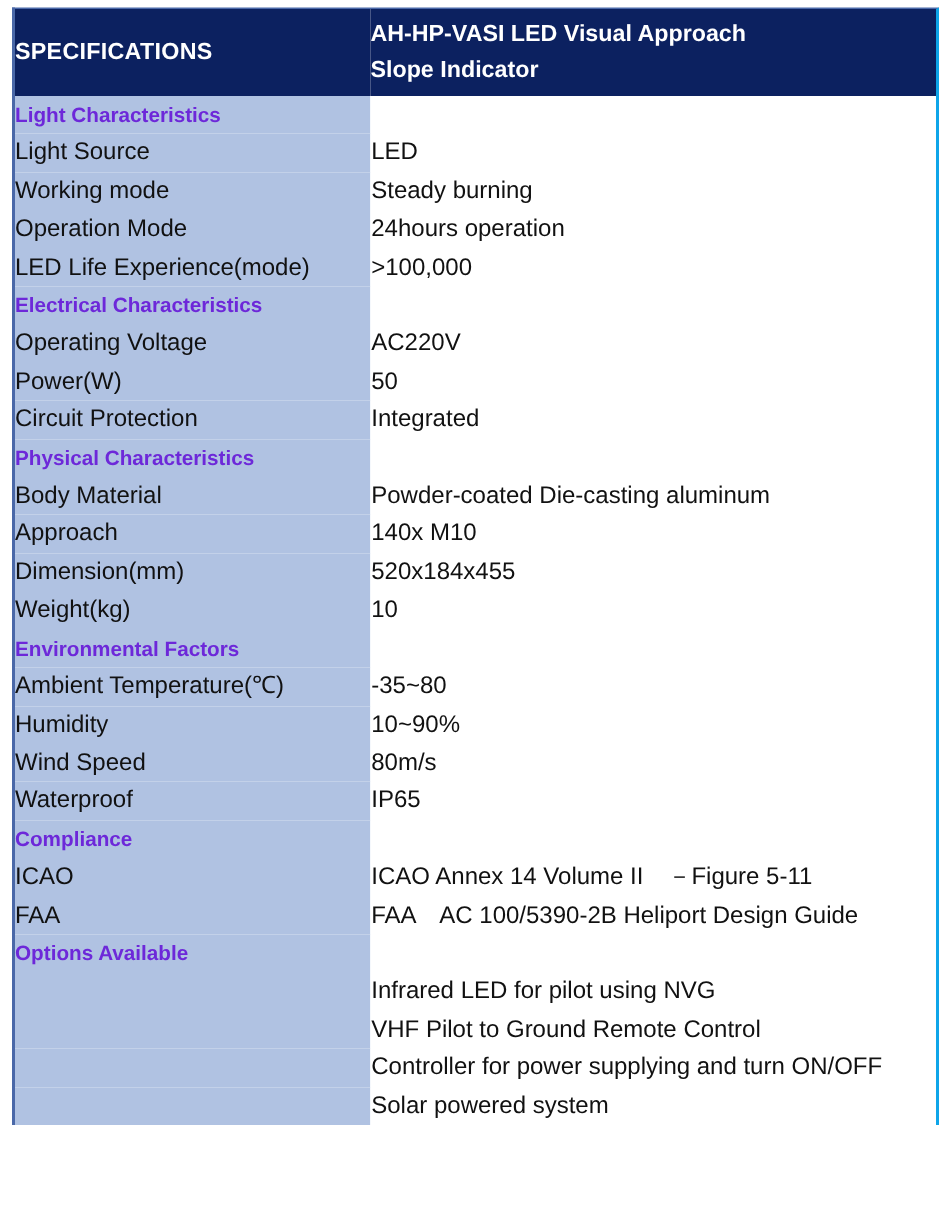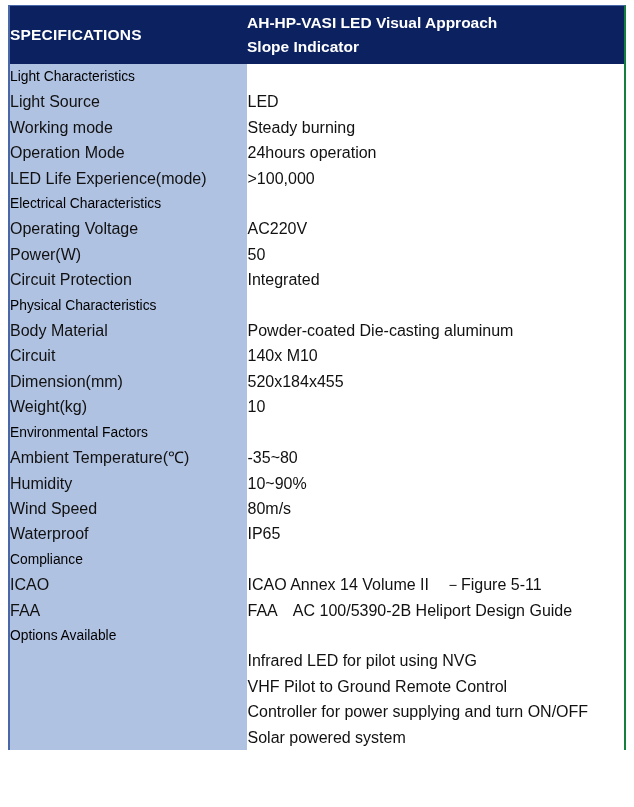--- a/index.html
+++ b/index.html
@@ -15,21 +15,21 @@
     -webkit-font-smoothing: antialiased;
   }
 
   #spec-sheet {
     position: absolute;
     left: 8px;
     top: 5px;
     width: 618px;
     box-sizing: border-box;
     border-left: 2px solid #4a68a8;
-    border-right: 2px solid #15803d;
+    border-right: 2px solid #0ea5e9;
     border-top: 1px solid #4a68a8;
   }
 
   table.spec-table {
     border-collapse: collapse;
     width: 100%;
     table-layout: fixed;
   }
 
   table.spec-table col.c-label { width: 237px; }
@@ -73,22 +73,22 @@
   }
   td.cell-value {
     background: #ffffff;
     color: #111111;
     padding-left: 10px;
     padding-right: 6px;
     margin-left: 48px;
   }
 
   tr.section-row td.cell-label {
-    color: #000000;
-    font-weight: normal;
+    color: #6d28d9;
+    font-weight: bold;
     font-size: 13.8px;
     margin-left: 44px;
   }
 </style>
 </head>
 <body>
 
 <div id="spec-sheet">
   <table class="spec-table">
     <colgroup>
@@ -141,21 +141,21 @@
         </tr>
         <tr class="spec-row section-row">
           <td class="cell-label">Physical Characteristics</td>
           <td class="cell-value">&nbsp;</td>
         </tr>
         <tr class="spec-row">
           <td class="cell-label">Body Material</td>
           <td class="cell-value">Powder-coated Die-casting aluminum</td>
         </tr>
         <tr class="spec-row">
-          <td class="cell-label">Circuit</td>
+          <td class="cell-label">Approach</td>
           <td class="cell-value">140x M10</td>
         </tr>
         <tr class="spec-row">
           <td class="cell-label">Dimension(mm)</td>
           <td class="cell-value">520x184x455</td>
         </tr>
         <tr class="spec-row">
           <td class="cell-label">Weight(kg)</td>
           <td class="cell-value">10</td>
         </tr>

